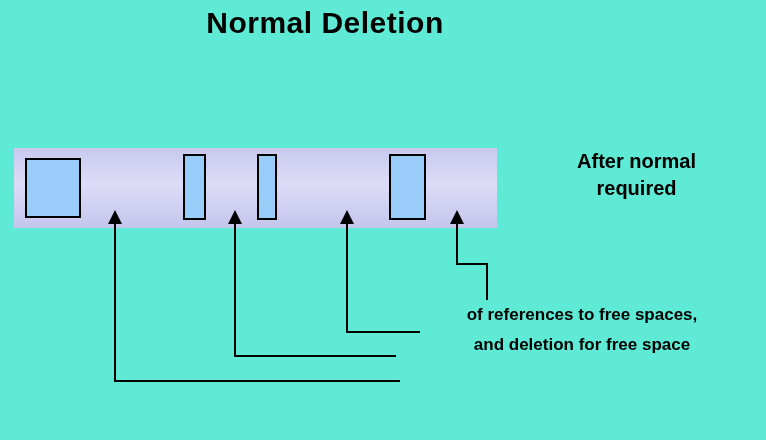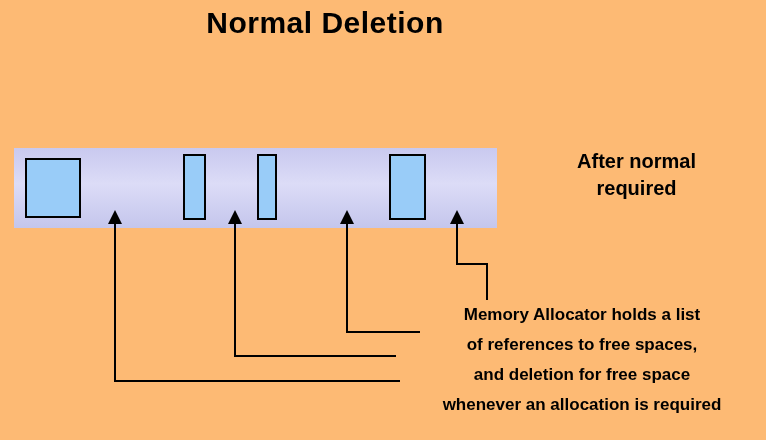--- a/index.html
+++ b/index.html
@@ -5,21 +5,21 @@
   html, body {
     margin: 0;
     padding: 0;
     background: #ffffff;
     font-family: "Liberation Sans", sans-serif;
   }
   .canvas {
     position: relative;
     width: 766px;
     height: 440px;
-    background: #fdba74;
+    background: #5eead4;
     overflow: hidden;
   }
   .title {
     position: absolute;
     left: 0;
     top: 6px;
     width: 650px;
     text-align: center;
     font-size: 30px;
     font-weight: bold;
@@ -107,19 +107,17 @@
     <polyline points="400,381 115,381 115,212" fill="none" stroke="#000000" stroke-width="2" marker-end="url(#arrowhead)"></polyline>
 
     <polyline points="396,356 235,356 235,212" fill="none" stroke="#000000" stroke-width="2" marker-end="url(#arrowhead)"></polyline>
 
     <polyline points="420,332 347,332 347,212" fill="none" stroke="#000000" stroke-width="2" marker-end="url(#arrowhead)"></polyline>
 
     <polyline points="487,300 487,264 457,264 457,212" fill="none" stroke="#000000" stroke-width="2" marker-end="url(#arrowhead)"></polyline>
   </svg>
 
   <div class="annotation">
-    <div class="line">Memory Allocator holds a list</div>
     <div class="line">of references to free spaces,</div>
     <div class="line">and deletion for free space</div>
-    <div class="line">whenever an allocation is required</div>
   </div>
 
 </div>
 
 </body></html>

